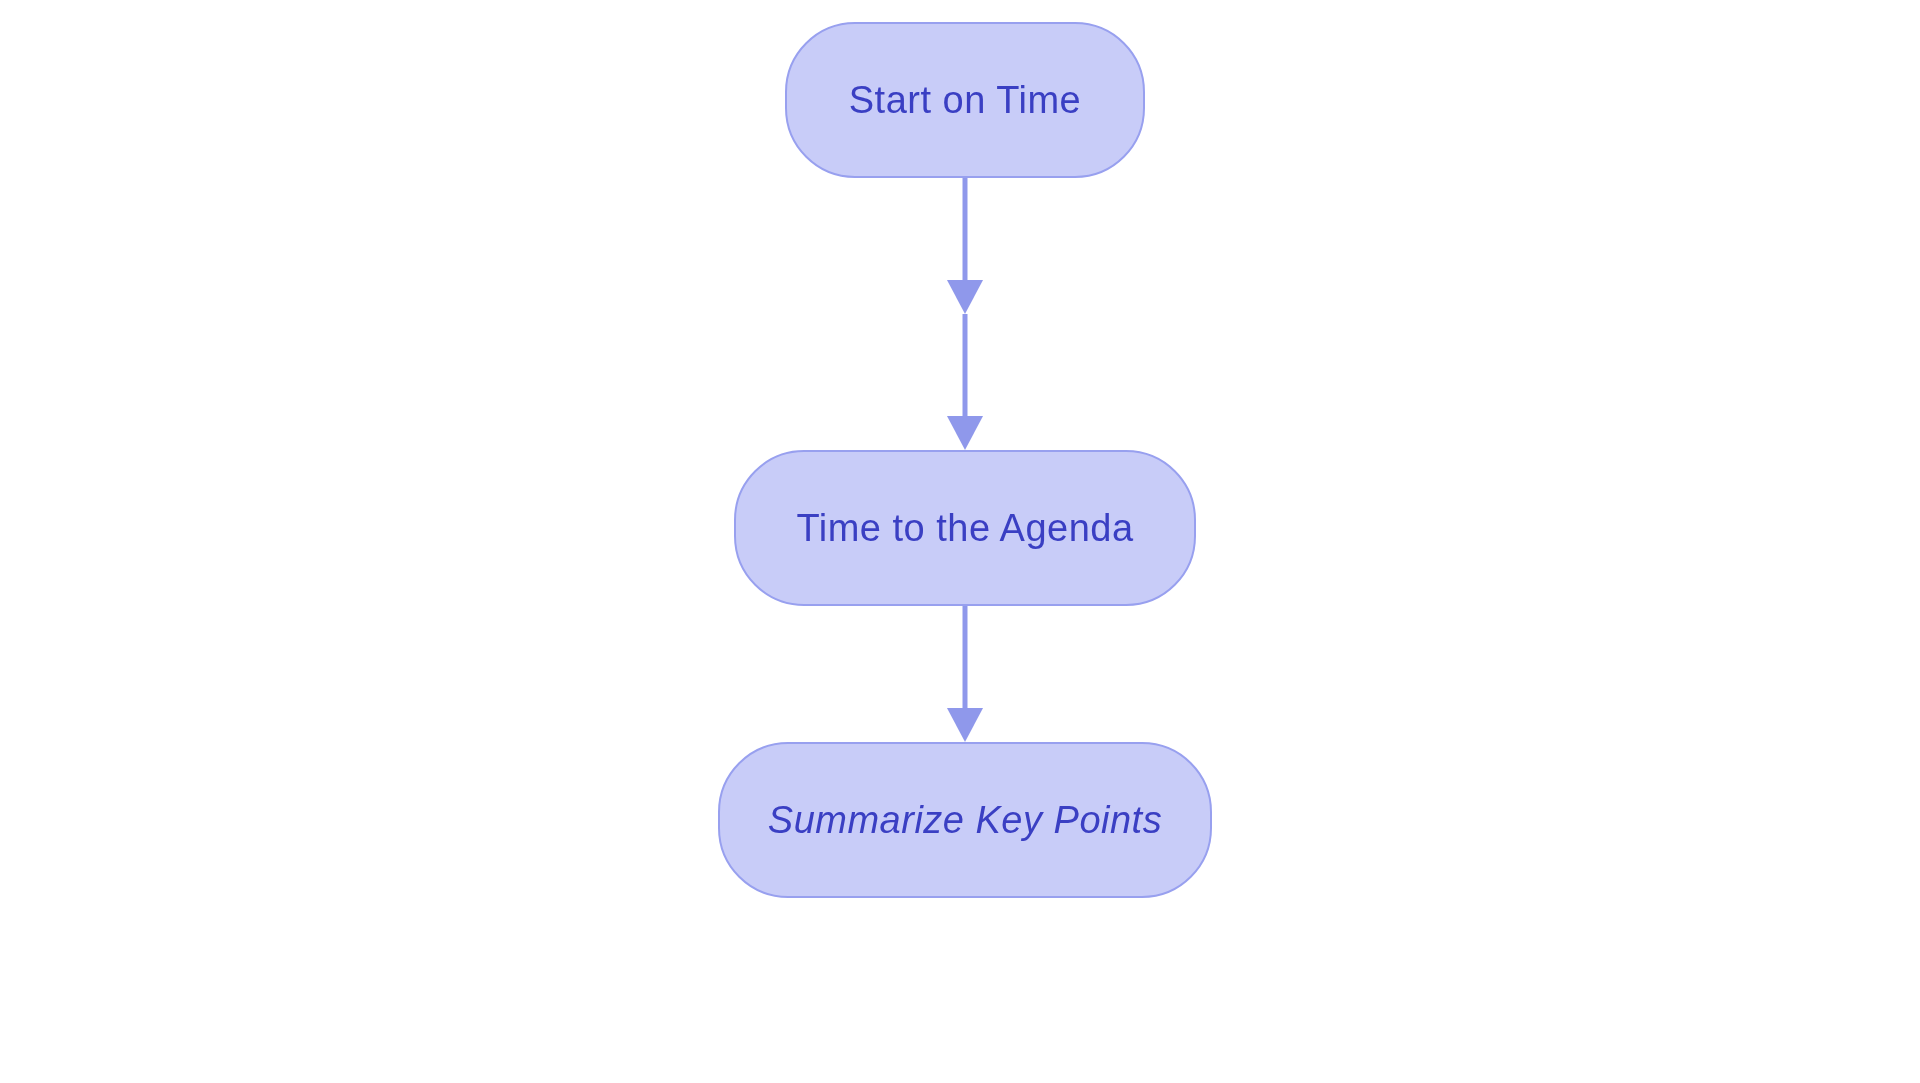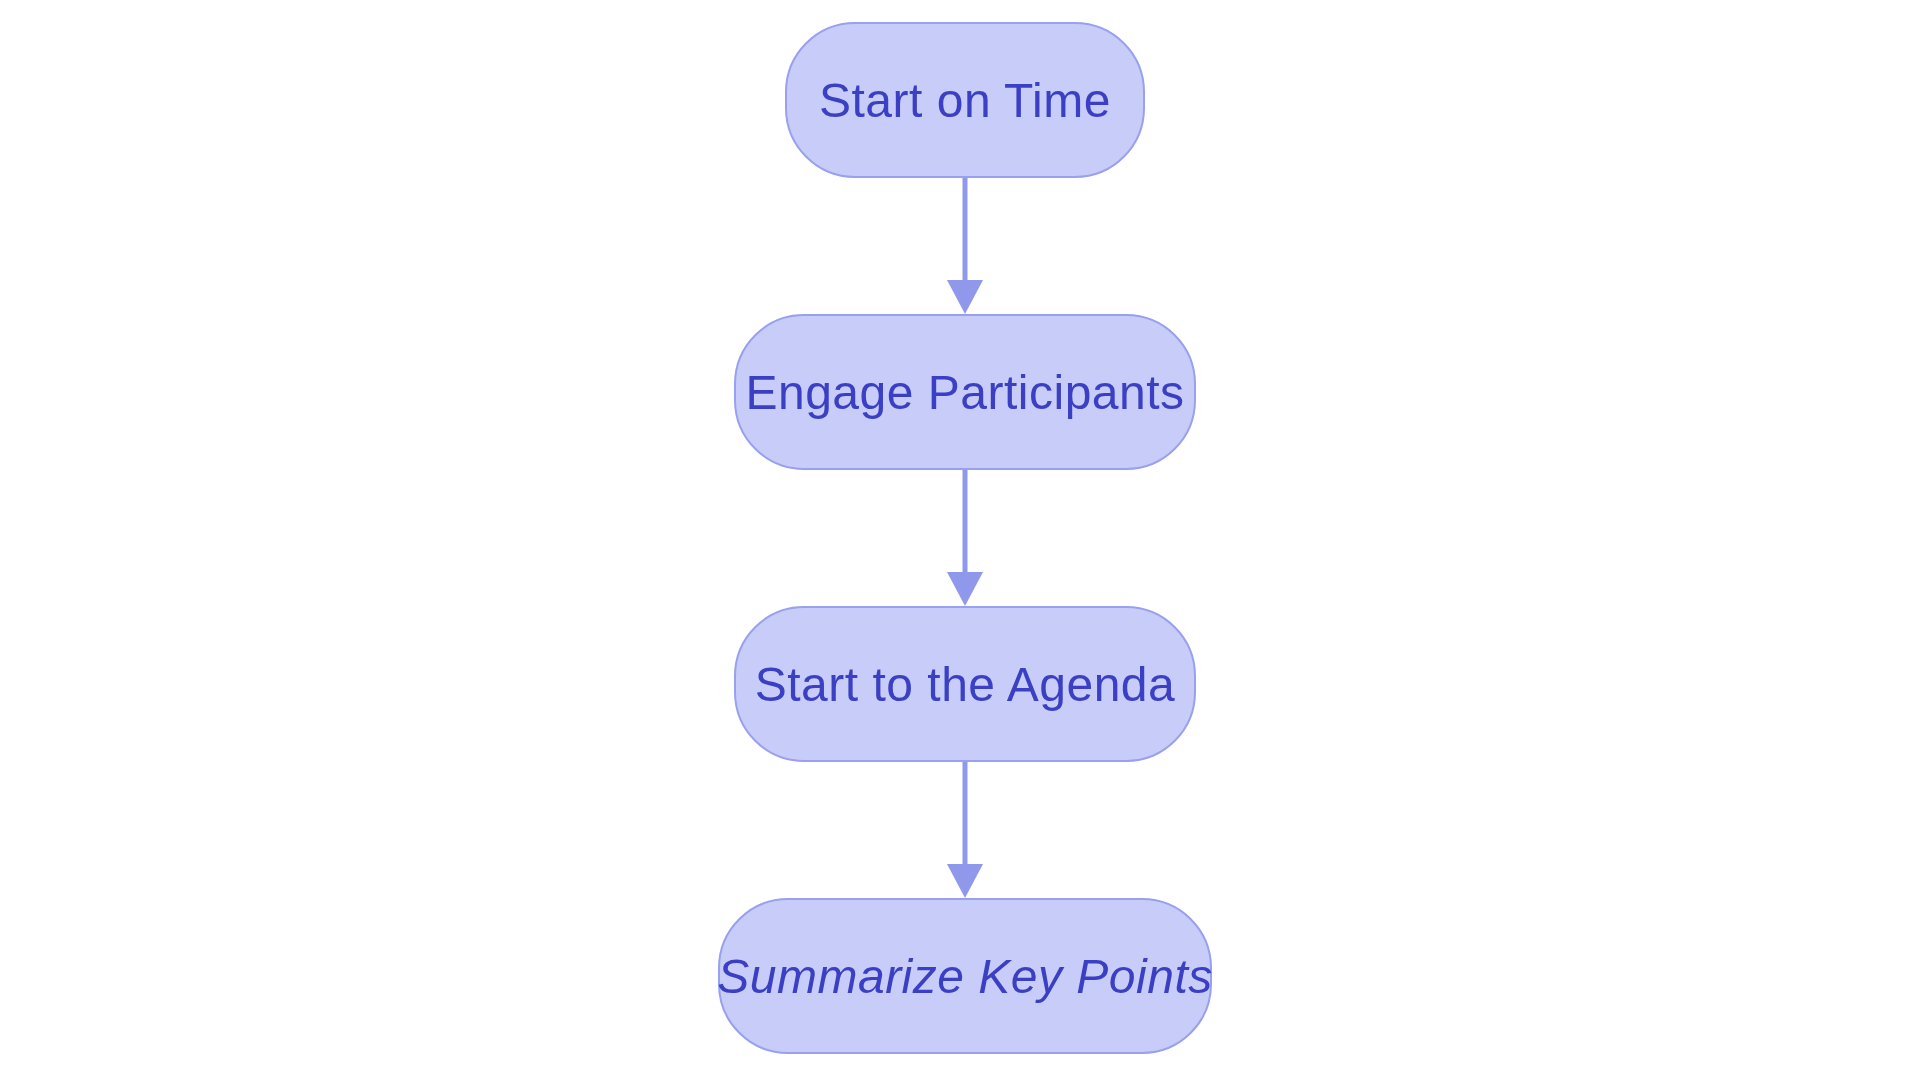--- a/index.html
+++ b/index.html
@@ -39,21 +39,21 @@
     display: flex;
     align-items: center;
     justify-content: center;
     flex: none;
   }
   .node-0 { width: 360px; }
   .node-1 { width: 462px; }
   .node-2 { width: 462px; }
   .node-3 { width: 494px; font-style: italic; }
   .node-label {
-    font-size: 48px;
+    font-size: 38px;
     font-weight: 400;
     color: var(--node-text);
     white-space: nowrap;
     letter-spacing: 0.5px;
   }
   .arrow {
     flex: none;
     display: block;
     width: 44px;
     height: 136px;
@@ -69,31 +69,28 @@
 
     <div class="node node-0">
       <span class="node-label">Start on Time</span>
     </div>
 
     <svg class="arrow" viewBox="0 0 44 136" aria-hidden="true">
       <line x1="22" y1="0" x2="22" y2="105"></line>
       <polygon points="4,102 40,102 22,136"></polygon>
     </svg>
 
-    <div class="node node-1">
-      <span class="node-label">Engage Participants</span>
-    </div>
 
     <svg class="arrow" viewBox="0 0 44 136" aria-hidden="true">
       <line x1="22" y1="0" x2="22" y2="105"></line>
       <polygon points="4,102 40,102 22,136"></polygon>
     </svg>
 
     <div class="node node-2">
-      <span class="node-label">Start to the Agenda</span>
+      <span class="node-label">Time to the Agenda</span>
     </div>
 
     <svg class="arrow" viewBox="0 0 44 136" aria-hidden="true">
       <line x1="22" y1="0" x2="22" y2="105"></line>
       <polygon points="4,102 40,102 22,136"></polygon>
     </svg>
 
     <div class="node node-3">
       <span class="node-label">Summarize Key Points</span>
     </div>

